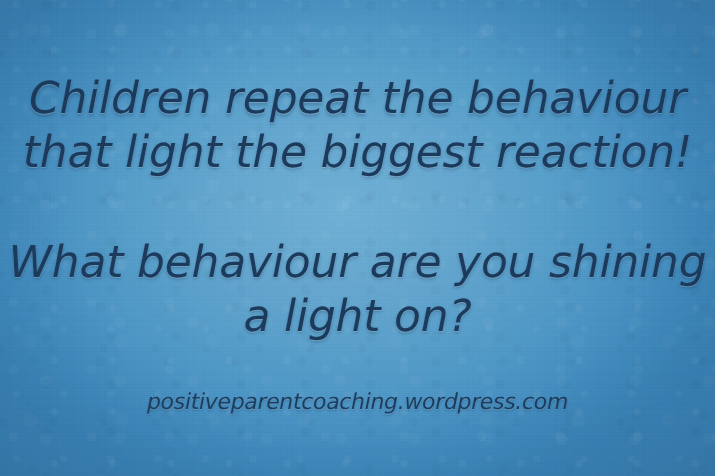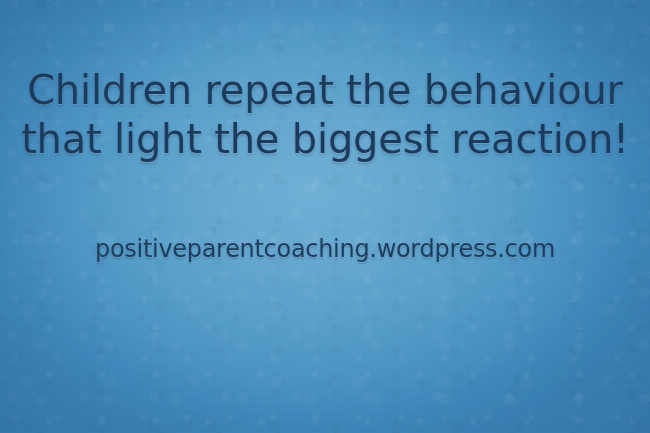--- a/index.html
+++ b/index.html
@@ -7,20 +7,21 @@
     padding: 0;
     background: #2f6f9e;
   }
   #poster {
     position: relative;
     width: 650px;
     height: 433px;
     overflow: hidden;
     font-family: "DejaVu Sans", "Liberation Sans", sans-serif;
     background-color: #4a93c4;
+    font-style: italic;
   }
   
   .bg-base {
     position: absolute;
     inset: 0;
     background:
       radial-gradient(ellipse 58% 62% at 48% 44%,
         #6fb0d6 0%,
         #66a8d1 26%,
         #58a0cb 48%,
@@ -79,22 +80,22 @@
   }
   .quote-line {
     font-size: 40px;
     line-height: 49px;
     letter-spacing: -0.2px;
     white-space: nowrap;
   }
   .block-one { margin-top: 66px; }
   .block-two { margin-top: 51px; }
   .url-line {
-    margin-top: 20px;
-    font-size: 24px;
+    margin-top: 38px;
+    font-size: 20px;
     line-height: 28px;
     letter-spacing: -0.3px;
     color: #1c3c5e;
     white-space: nowrap;
     text-shadow:
       0 1px 0 rgba(255,255,255,0.18),
       0 2px 2px rgba(16,48,78,0.28);
   }
 </style>
 </head>
@@ -108,18 +109,20 @@
   <div class="bg-vignette"></div>
 
   <div class="content">
 
     <div class="quote-block block-one">
       <div class="quote-line">Children repeat the behaviour</div>
       <div class="quote-line">that light the biggest reaction!</div>
     </div>
 
     <div class="quote-block block-two">
+      <div class="quote-line">What behaviour are you shining</div>
+      <div class="quote-line">a light on?</div>
     </div>
 
     <div class="url-line">positiveparentcoaching.wordpress.com</div>
 
   </div>
 </div>
 
 </body></html>

